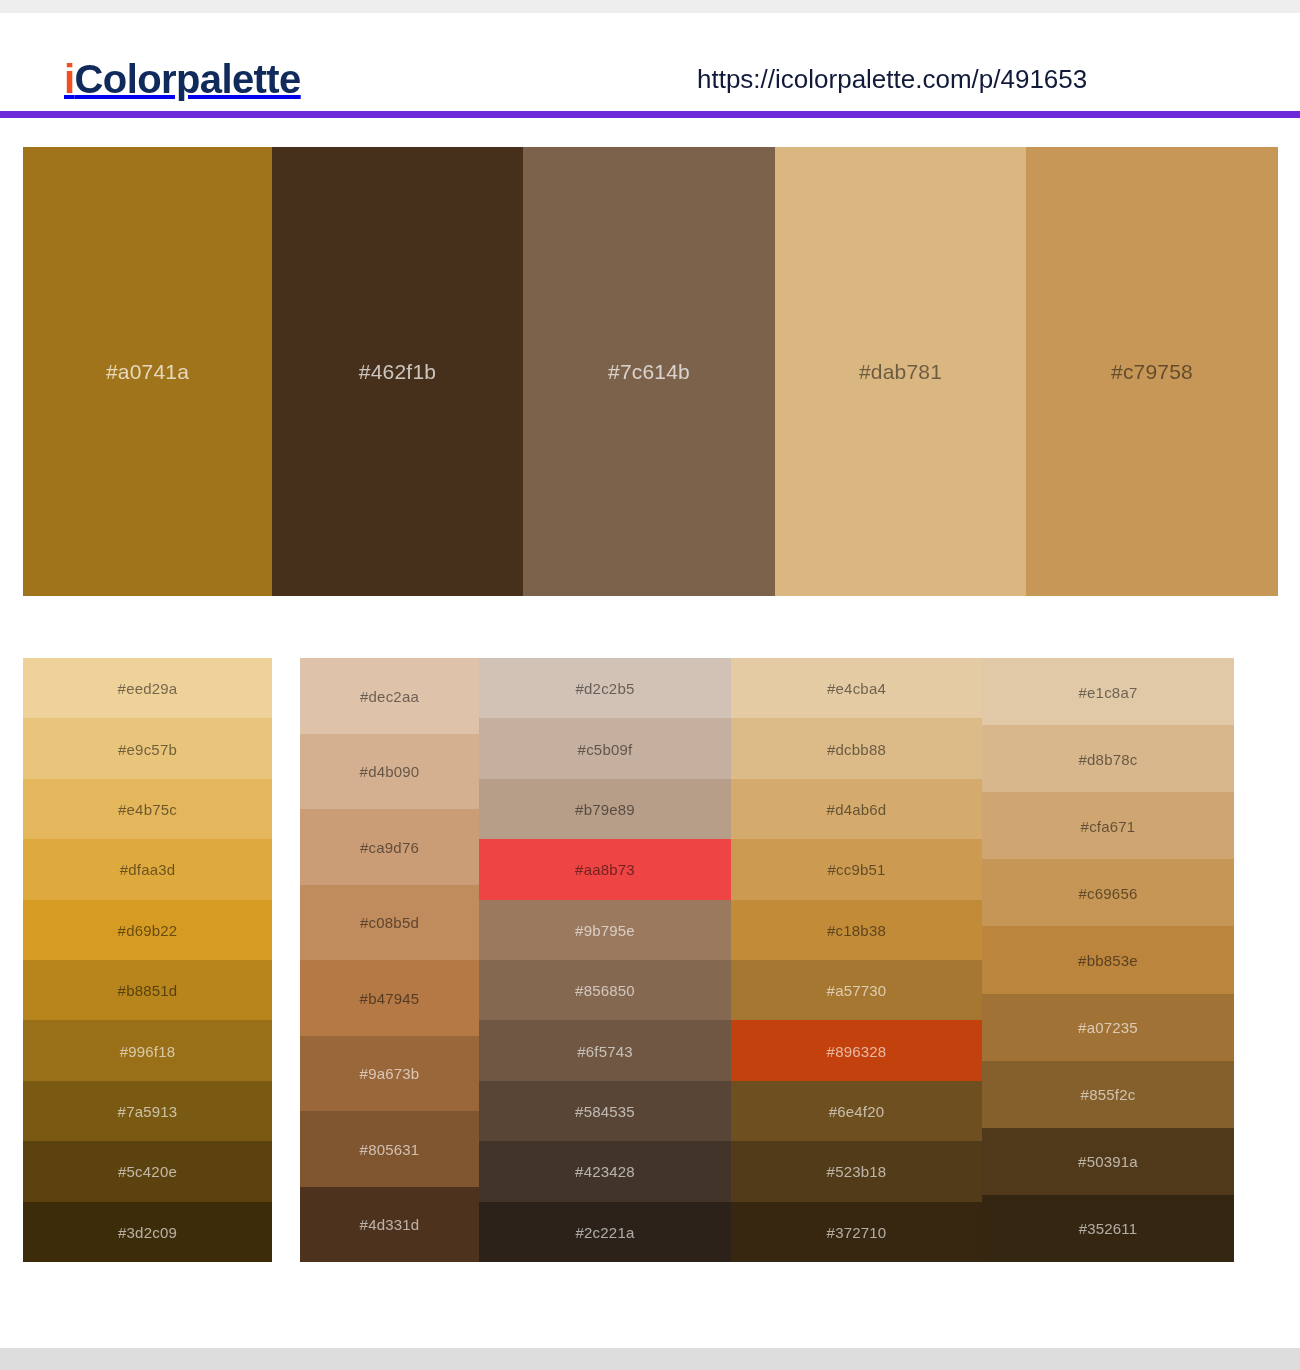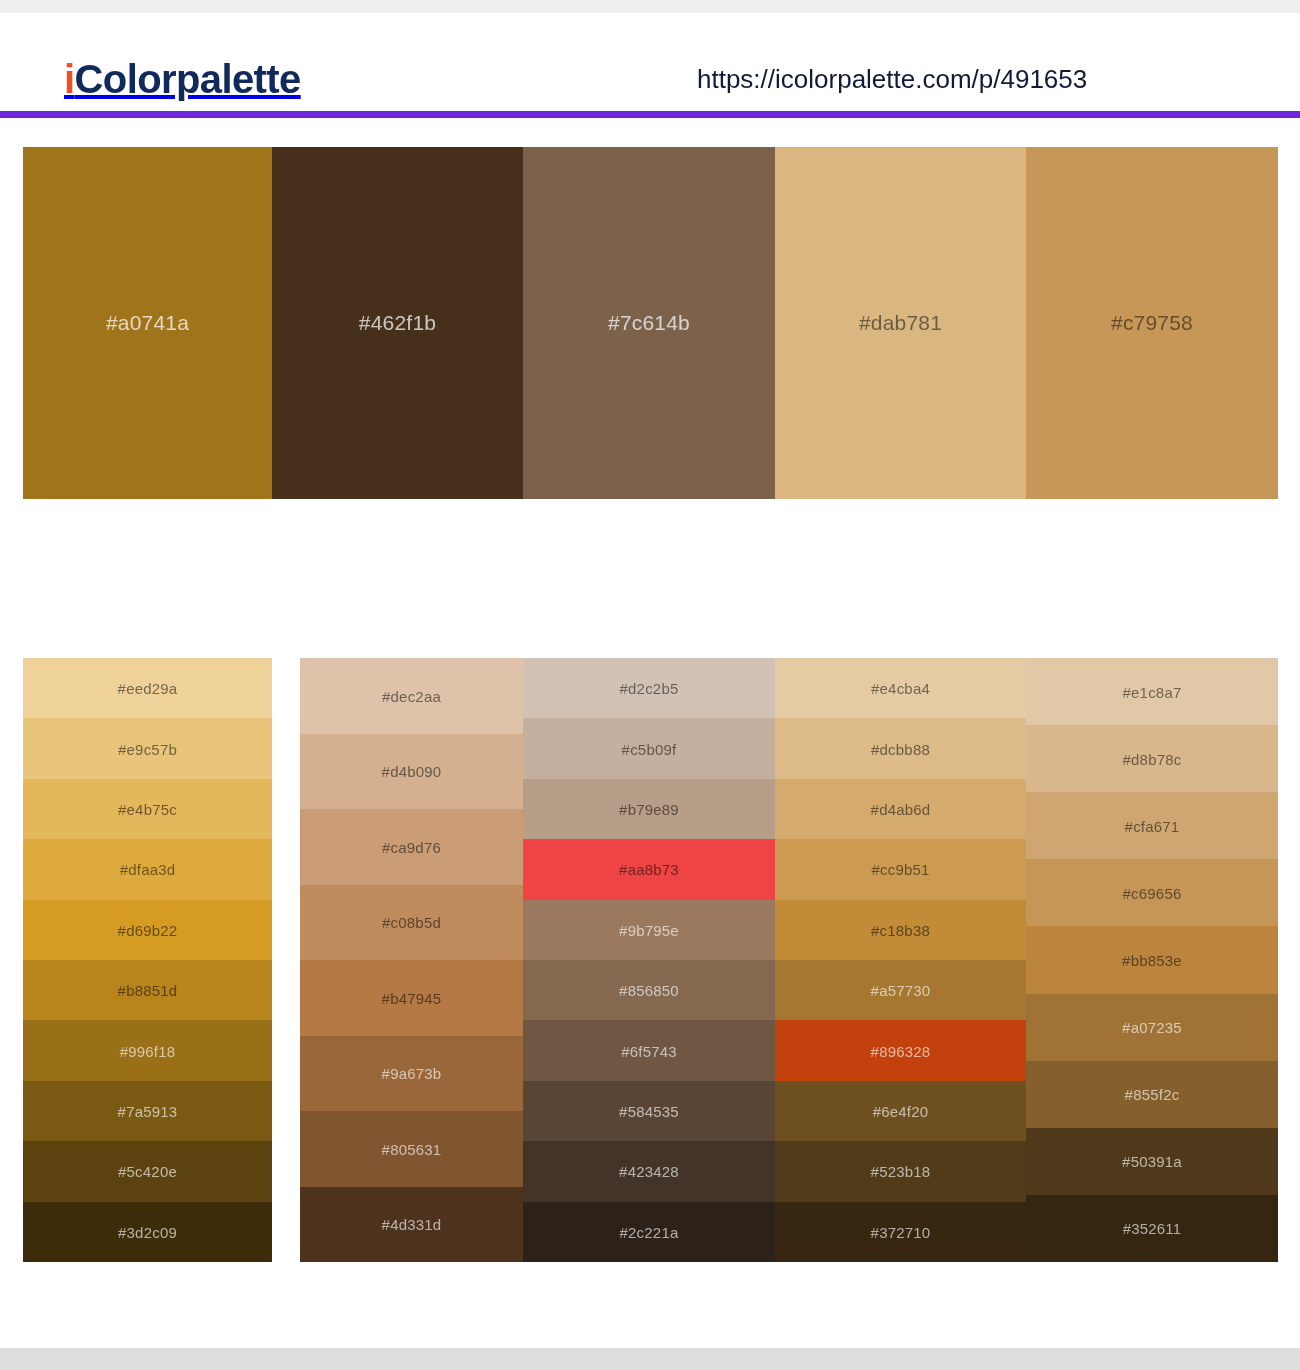--- a/index.html
+++ b/index.html
@@ -54,21 +54,21 @@
     font-size: 26px;
     color: #111a3a;
     white-space: nowrap;
     line-height: 1;
   }
 
   
   .main-strip {
     position: absolute;
     left: 23px; top: 147px;
-    width: 1255px; height: 352px;
+    width: 1255px; height: 449px;
     display: flex;
   }
   .main-swatch {
     position: relative;
     height: 100%;
   }
   .main-swatch .label {
     position: absolute;
     left: 0; right: 0;
     top: 50%;
@@ -174,21 +174,21 @@
         <div class="shade-cell" style="background: rgb(122, 89, 19);">
           <div class="cell-label dk">#7a5913</div>
         </div>
         <div class="shade-cell" style="background: rgb(92, 66, 14);">
           <div class="cell-label dk">#5c420e</div>
         </div>
         <div class="shade-cell" style="background: rgb(61, 44, 9);">
           <div class="cell-label dk">#3d2c09</div>
         </div>
       </div>
-      <div class="shade-col" style="width: 251px; padding-left: 28px;">
+      <div class="shade-col" style="width: 207px; padding-left: 28px;">
         <div class="shade-cell" style="background: rgb(222, 194, 170);">
           <div class="cell-label lt">#dec2aa</div>
         </div>
         <div class="shade-cell" style="background: rgb(212, 176, 144);">
           <div class="cell-label lt">#d4b090</div>
         </div>
         <div class="shade-cell" style="background: rgb(202, 157, 118);">
           <div class="cell-label lt">#ca9d76</div>
         </div>
         <div class="shade-cell" style="background: rgb(192, 139, 93);">

